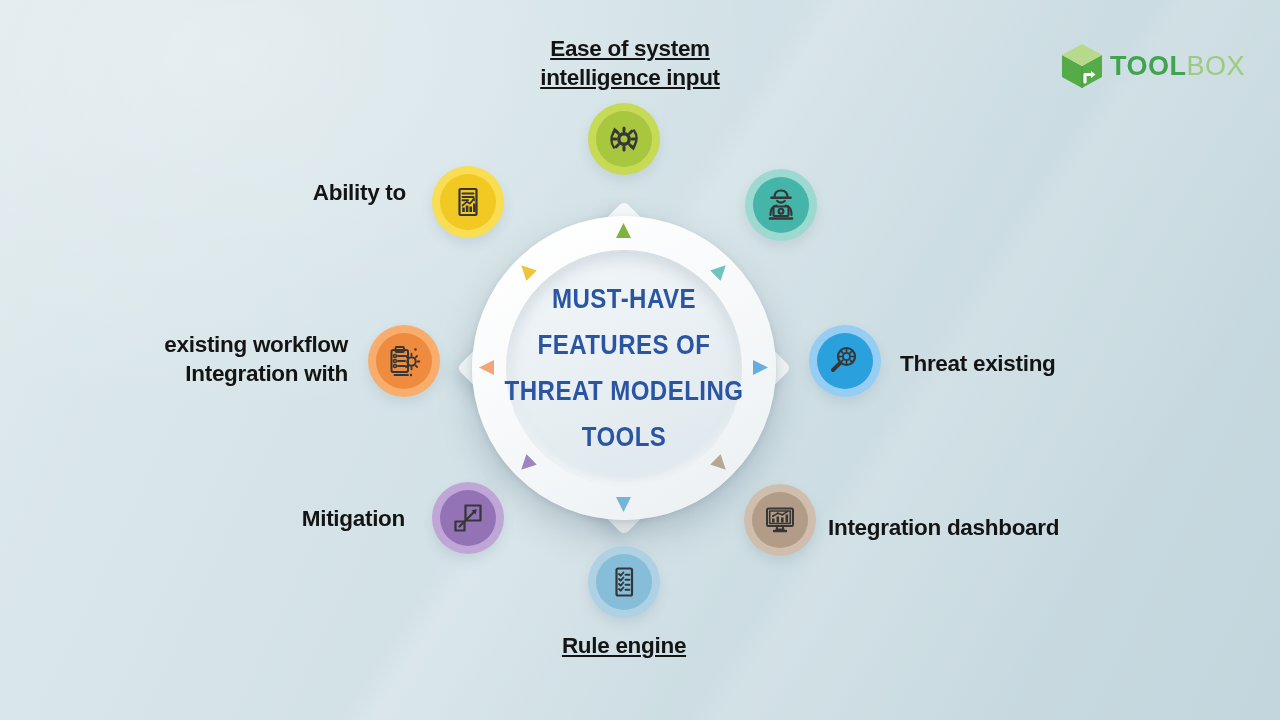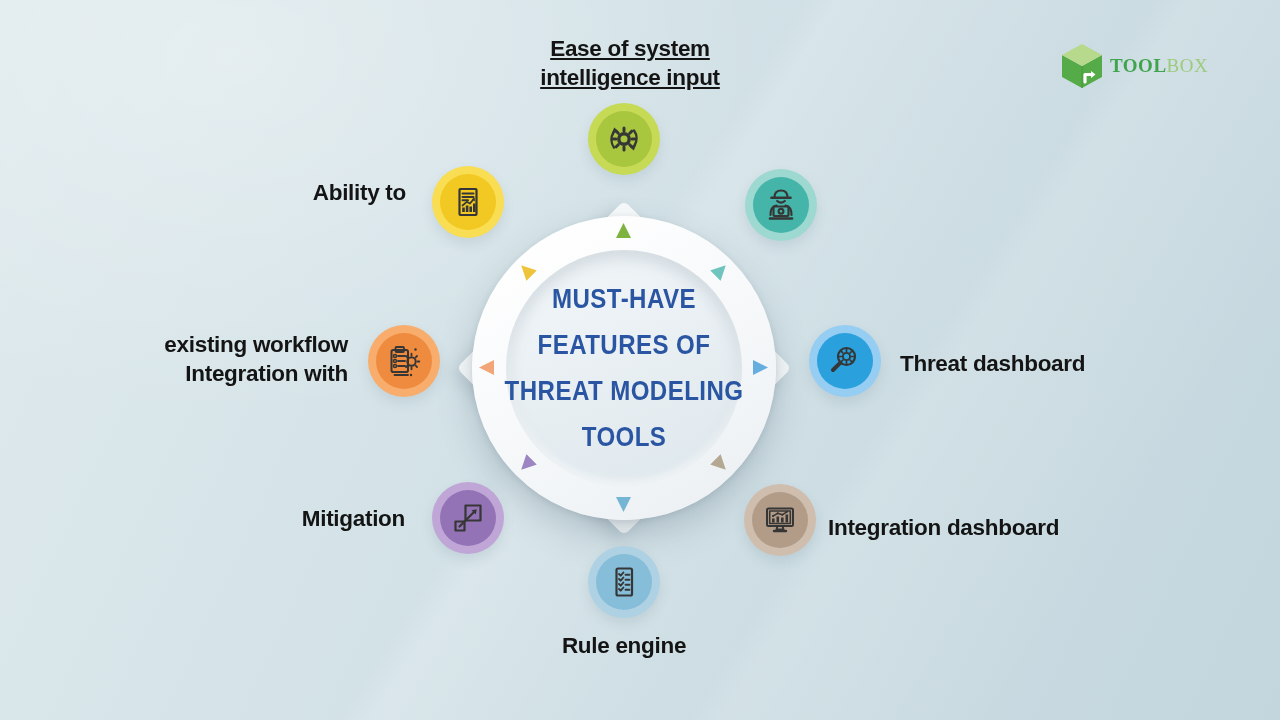--- a/index.html
+++ b/index.html
@@ -51,21 +51,21 @@
   .gfill{fill:#363636;stroke:none;}
   
   .flabel{
     position:absolute;z-index:6;color:#141414;font-weight:bold;
     font-size:22.5px;line-height:29px;letter-spacing:-.3px;
   }
   .flabel.right{text-align:right;}
   .flabel.center{text-align:center;}
   
   .logo{position:absolute;left:1060px;top:42px;display:flex;align-items:center;gap:6px;z-index:6;}
-  .logo-text{font-size:19px;font-weight:bold;letter-spacing:.5px;font-family:Liberation Serif, serif;}
+  .logo-text{font-size:27px;font-weight:bold;letter-spacing:.5px;}
   .logo-text .box{font-weight:normal;}
 </style>
 </head>
 <body>
 
 <div class="canvas">
 
   <div class="hub-bump" style="left:601px;top:210px;"></div>
   <div class="hub-bump" style="left:736px;top:345px;"></div>
   <div class="hub-bump" style="left:601px;top:480px;"></div>
@@ -143,21 +143,21 @@
           <line x1="17.8" y1="19.2" x2="16.6" y2="20.4"></line>
         <line x1="16.3" y1="15.5" x2="14.5" y2="15.5"></line>
           <line x1="17.8" y1="11.8" x2="16.6" y2="10.6"></line>
         <line x1="21.5" y1="10.3" x2="21.5" y2="8.5"></line>
           <line x1="25.2" y1="11.8" x2="26.4" y2="10.6"></line>
       </g>
       <line x1="15.2" y1="21.8" x2="8" y2="29" stroke-width="4"></line>
     </svg>
   </div>
   <div class="flabel" style="left:900px;top:349px;">
-    <div>Threat dashboard</div>
+    <div>Threat existing</div>
   </div>
 
   <div class="badge" style="left:744px;top:484px;">
     <div class="outer" style="background-color: rgb(207, 190, 174);"></div>
     <div class="inner" style="background-color: rgb(178, 156, 135);"></div>
     <svg class="glyph" width="40" height="40" viewBox="0 0 40 40">
       <rect x="7" y="8.5" width="26" height="17.5" rx="1.5" stroke-width="2"></rect>
       <rect x="9.7" y="11" width="20.6" height="12.5" stroke-width="1.6"></rect>
       <rect class="gfill" x="12" y="18.5" width="2.6" height="4"></rect>
       <rect class="gfill" x="16.5" y="16.5" width="2.6" height="6"></rect>
@@ -184,21 +184,21 @@
       <path d="M15,12 l1.7,1.7 l2.7,-3.2" stroke-width="1.9"></path>
         <line x1="21.5" y1="12.7" x2="25.5" y2="12.7" stroke-width="1.9"></line>
       <path d="M15,17 l1.7,1.7 l2.7,-3.2" stroke-width="1.9"></path>
         <line x1="21.5" y1="17.7" x2="25.5" y2="17.7" stroke-width="1.9"></line>
       <path d="M15,22 l1.7,1.7 l2.7,-3.2" stroke-width="1.9"></path>
         <line x1="21.5" y1="22.7" x2="25.5" y2="22.7" stroke-width="1.9"></line>
       <path d="M15,27 l1.7,1.7 l2.7,-3.2" stroke-width="1.9"></path>
         <line x1="21.5" y1="27.7" x2="25.5" y2="27.7" stroke-width="1.9"></line>
     </svg>
   </div>
-  <div class="flabel center" style="left:524px;top:631px;width:200px;">
+  <div class="flabel center" style="left:524px;top:631px;width:200px;text-decoration:underline;">
     <div>Rule engine</div>
   </div>
 
   <div class="badge" style="left:432px;top:482px;">
     <div class="outer" style="background-color: rgb(191, 166, 214);"></div>
     <div class="inner" style="background-color: rgb(148, 114, 182);"></div>
     <svg class="glyph" width="40" height="40" viewBox="0 0 40 40">
       <rect x="17.5" y="7.5" width="15" height="15"></rect>
       <rect x="7.5" y="23.5" width="9" height="9"></rect>
       <line x1="11.5" y1="28.5" x2="26" y2="14"></line>

